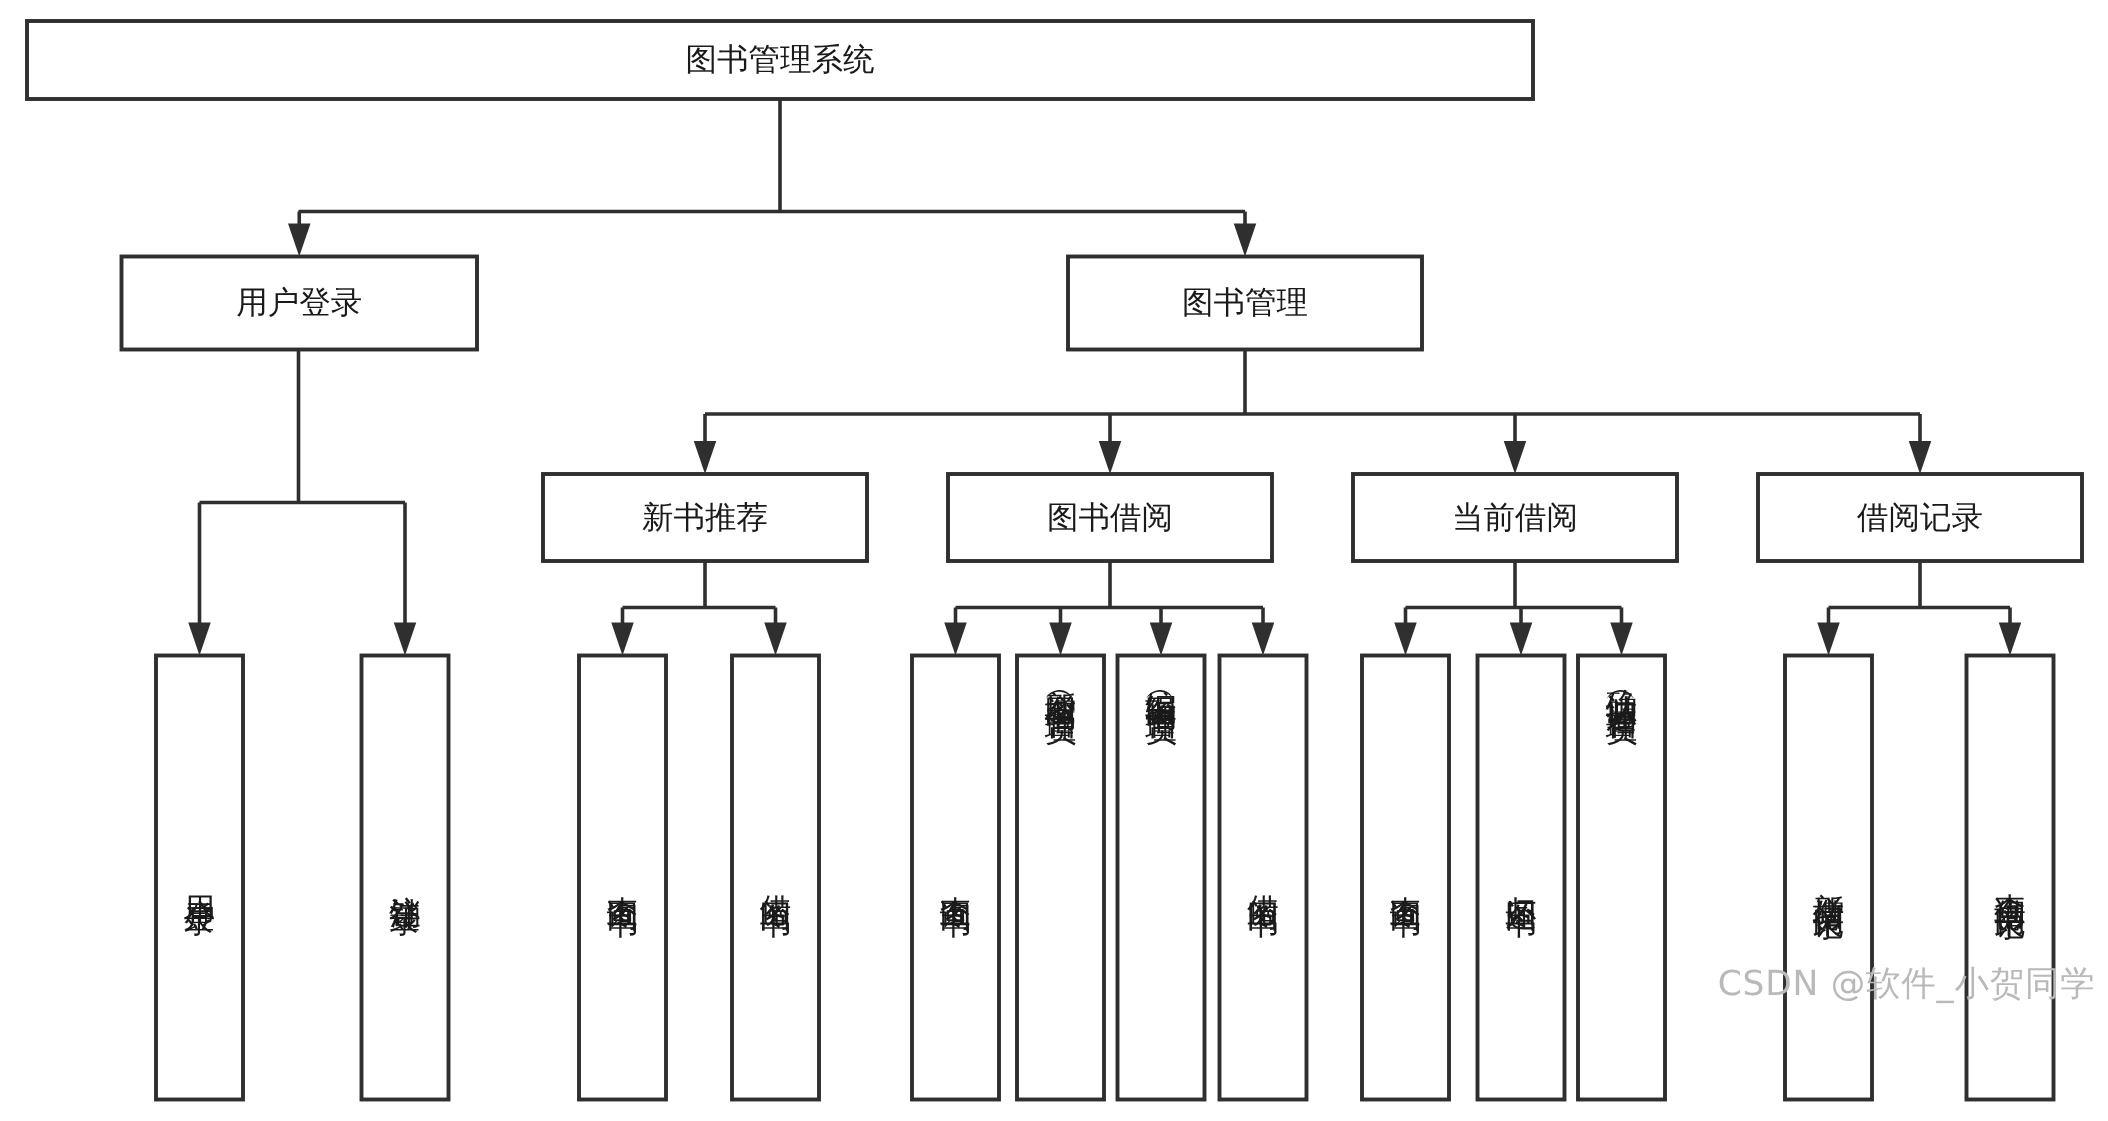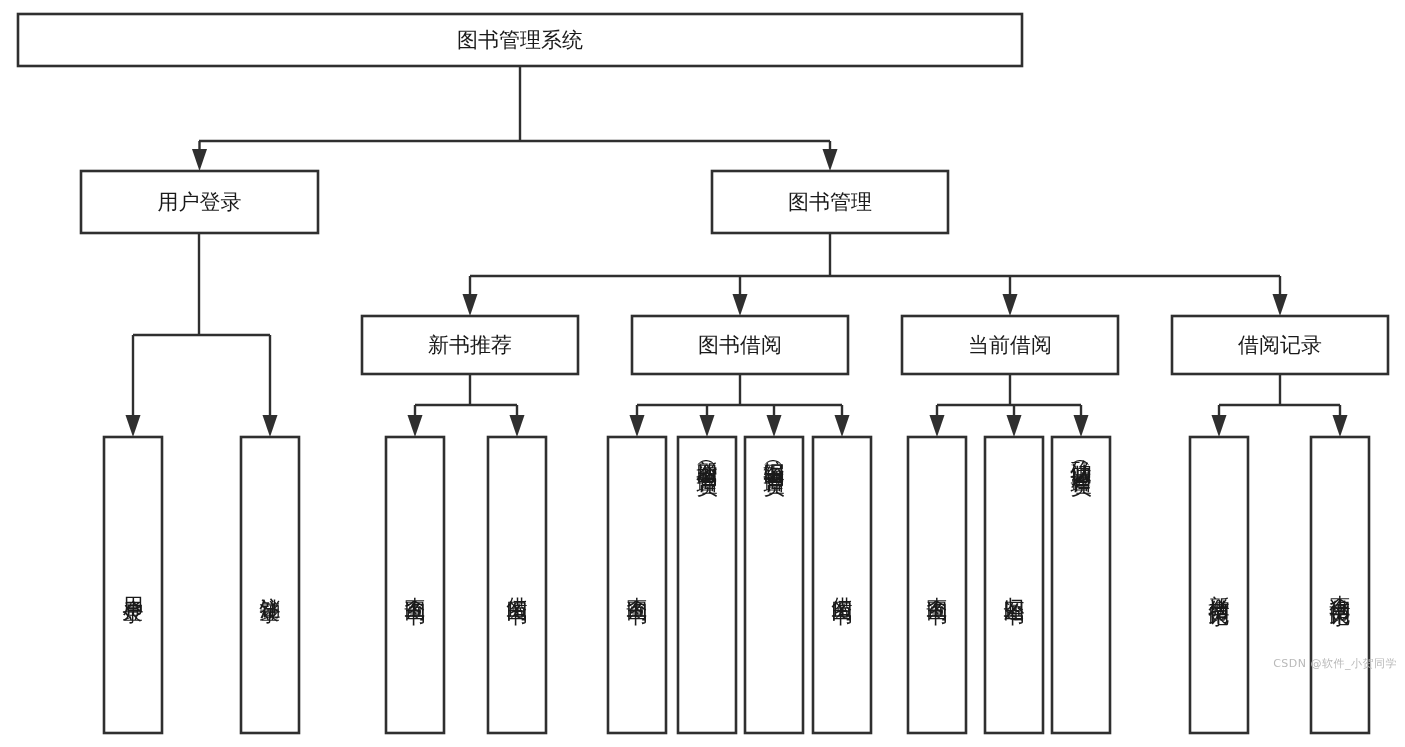--- a/index.html
+++ b/index.html
@@ -64,21 +64,21 @@
     writing-mode: vertical-rl;
     text-orientation: upright;
     letter-spacing: 2.5px;
     white-space: nowrap;
   }
   .watermark {
     position: absolute;
     right: 8px;
     bottom: 6px;
     font-family: "DejaVu Sans", "Liberation Sans", sans-serif;
-    font-size: 11px;
+    font-size: 23px;
     color: #b9b9b9;
     white-space: nowrap;
     pointer-events: none;
     letter-spacing: 0.5px;
   }
 </style>
 </head>
 <body>
 
 <div id="diagram-root">

